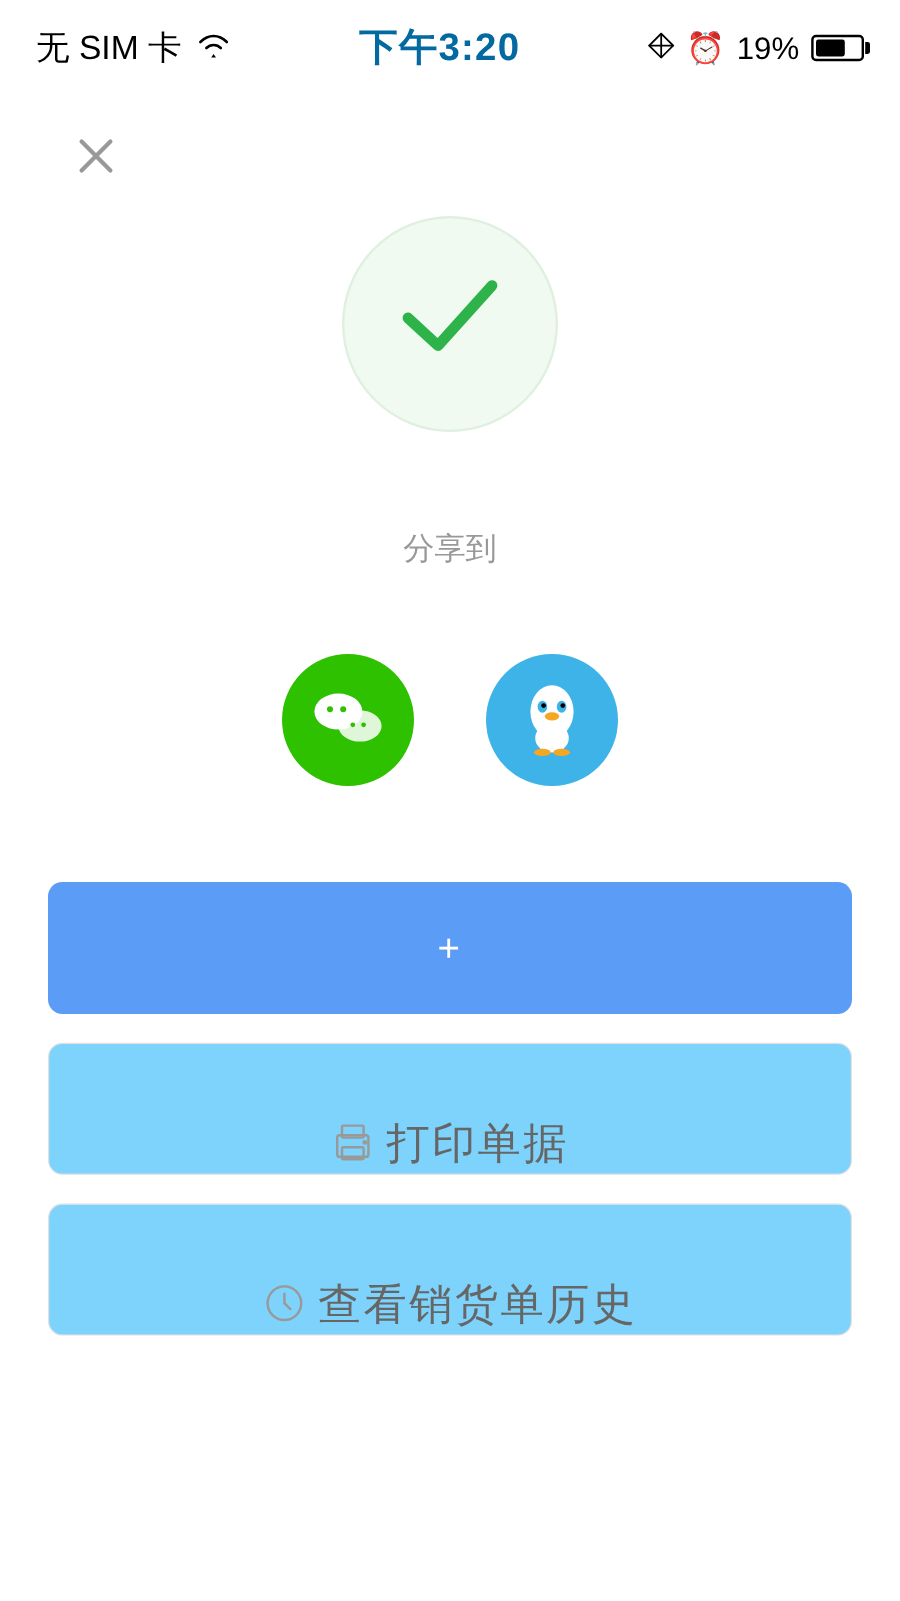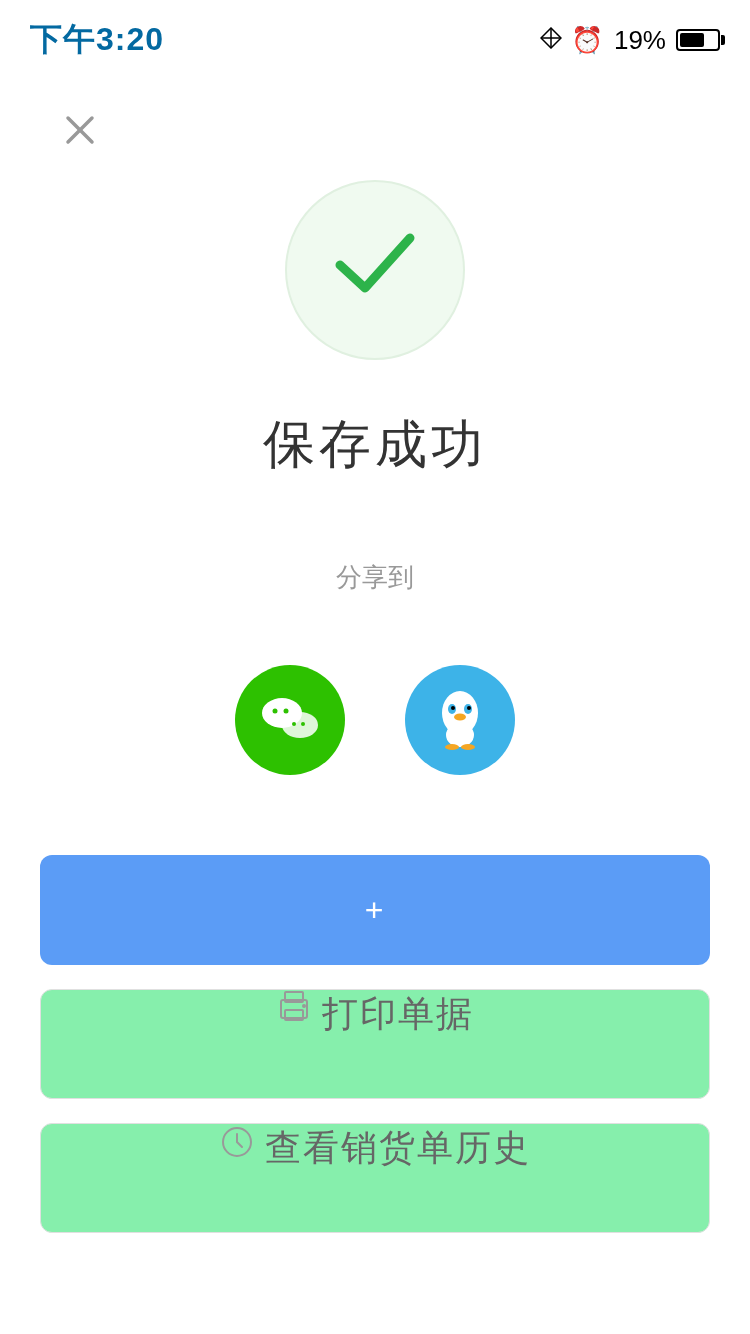--- a/index.html
+++ b/index.html
@@ -218,41 +218,51 @@
       display: flex;
       align-items: center;
       justify-content: center;
       gap: 16px;
       letter-spacing: 2px;
     }
 
     .btn-secondary {
       width: 100%;
       height: 110px;
-      background: #86efac;
+      background: #7dd3fc;
       border: 1px solid #e0e0e0;
       border-radius: 12px;
       font-size: 36px;
       color: #666;
       cursor: pointer;
       display: flex;
-      align-items: flex-start;
+      align-items: flex-end;
       justify-content: center;
       gap: 10px;
       letter-spacing: 2px;
     }
 
     .btn-icon {
       font-size: 32px;
     }
   </style>
 </head>
 <body>
 
 <div class="status-bar">
+  <div class="status-left">
+    <span>无 SIM 卡</span>
+    <span class="wifi-icon">
+      <svg width="30" height="22" viewBox="0 0 30 22" fill="none">
+        <path d="M15 18l2 3H13l2-3z" fill="#000"></path>
+        <path d="M9 13c1.6-1.6 3.8-2.5 6-2.5s4.4.9 6 2.5" stroke="#000" stroke-width="2.2" stroke-linecap="round" fill="none"></path>
+        <path d="M4 8C7.3 4.7 11.5 3 15 3s7.7 1.7 11 5" stroke="#000" stroke-width="2.2" stroke-linecap="round" fill="none"></path>
+      </svg>
+    </span>
+  </div>
   <div class="status-center">下午3:20</div>
   <div class="status-right">
     <span>
       <svg width="22" height="22" viewBox="0 0 22 22" fill="none">
         <path d="M11 1l10 10-10 10L1 11z" stroke="#000" stroke-width="1.5" fill="none"></path>
         <path d="M11 1v20M1 11h20" stroke="#000" stroke-width="1.5"></path>
       </svg>
     </span>
     <span>⏰</span>
     <span>19%</span>
@@ -272,21 +282,20 @@
 <div class="main-content">
 
   <div class="success-icon-wrapper">
     <span class="checkmark">
       <svg width="90" height="80" viewBox="0 0 90 80" fill="none">
         <path d="M10 42 L35 65 L80 15" stroke="#2db34a" stroke-width="9" stroke-linecap="round" stroke-linejoin="round" fill="none"></path>
       </svg>
     </span>
   </div>
 
-  <div class="success-title">保存成功</div>
 
   <div class="share-section">
     <div class="share-divider">
       <div class="divider-line"></div>
       <span class="share-label">分享到</span>
       <div class="divider-line"></div>
     </div>
 
     <div class="share-icons">
 

